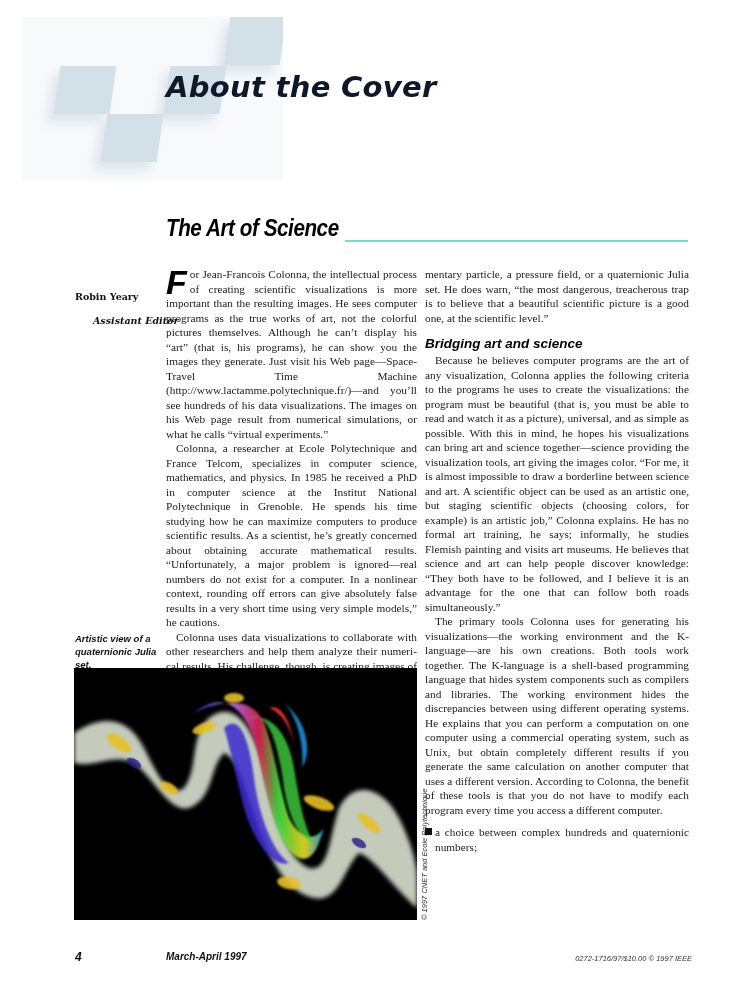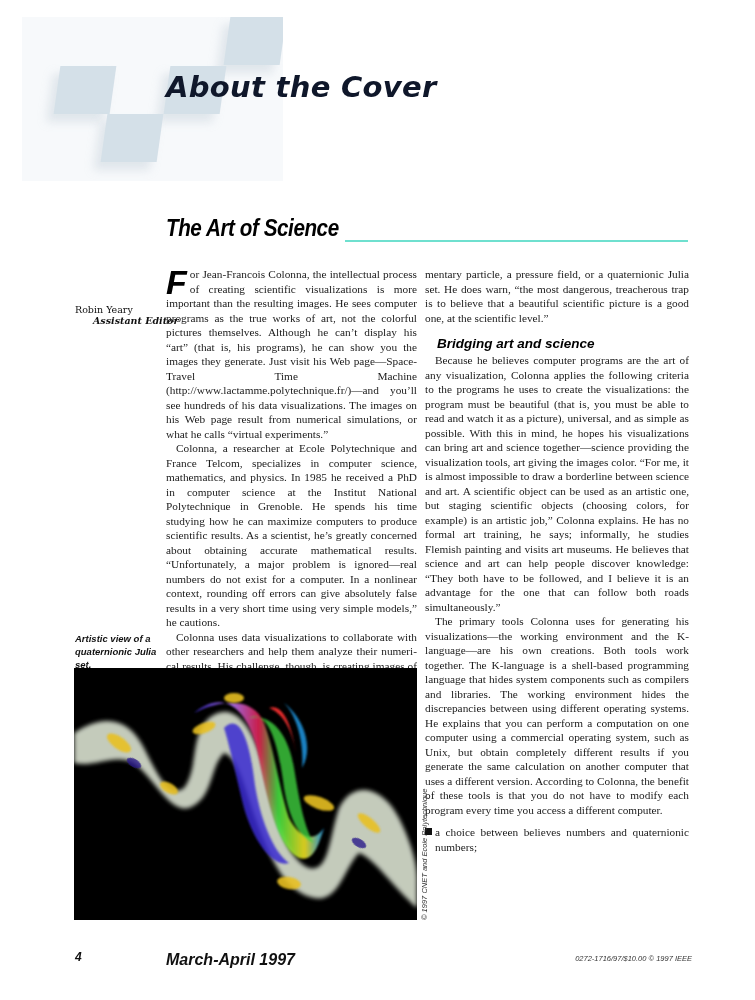--- a/index.html
+++ b/index.html
@@ -10,45 +10,45 @@
     .sq1 { left: 205px; top: 0; width: 56px; height: 48px; }
     .sq2 { left: 35px; top: 49px; width: 56px; height: 48px; }
     .sq3 { left: 145px; top: 49px; width: 56px; height: 48px; }
     .sq4 { left: 82px; top: 97px; width: 56px; height: 48px; }
 
     .section-title { position: absolute; left: 166px; top: 70px; margin: 0; font-family: "DejaVu Sans", sans-serif; font-weight: bold; font-style: italic; font-size: 29px; letter-spacing: 0.3px; color: #0f172a; }
 
     .article-title { position: absolute; left: 166px; top: 214px; margin: 0; font-family: "Liberation Sans", sans-serif; font-weight: bold; font-style: italic; font-size: 24px; transform: scaleX(0.86); transform-origin: left; letter-spacing: -0.5px; color: #000; }
     .title-rule { position: absolute; left: 345px; top: 240px; width: 343px; height: 2px; background: #6fe0cf; }
 
-    .byline-name { position: absolute; left: 75px; top: 304px; font-family: "DejaVu Serif", serif; font-weight: normal; font-size: 9.5px; color: #111; }
+    .byline-name { position: absolute; left: 75px; top: 291px; font-family: "DejaVu Serif", serif; font-weight: bold; font-size: 9.5px; color: #111; }
     .byline-role { position: absolute; left: 93px; top: 315px; font-family: "DejaVu Serif", serif; font-weight: bold; font-style: italic; font-size: 9.5px; color: #111; }
 
     .caption { position: absolute; left: 75px; top: 632px; width: 90px; font-family: "Liberation Sans", sans-serif; font-weight: bold; font-style: italic; font-size: 9.5px; line-height: 13px; color: #111; }
 
     .col { position: absolute; font-family: "Liberation Serif", serif; font-size: 11.3px; line-height: 14.5px; text-align: justify; color: #1a1a1a; hyphens: manual; }
     .col-left { left: 166px; top: 267px; width: 251px; }
     .col-right { left: 425px; top: 267px; width: 264px; }
     .col p { margin: 0; text-indent: 10px; }
     .col p.noindent { text-indent: 0; }
     .dropcap { float: left; font-family: "Liberation Sans", sans-serif; font-weight: bold; font-style: italic; font-size: 34px; line-height: 26px; margin: 2px 3px 0 0; color: #000; }
 
-    .subhead { margin: 11px 0 1px 12px; font-family: "Liberation Sans", sans-serif; font-weight: bold; font-style: italic; font-size: 13.5px; line-height: 16px; color: #000; }
+    .subhead { margin: 11px 0 1px 0; font-family: "Liberation Sans", sans-serif; font-weight: bold; font-style: italic; font-size: 13.5px; line-height: 16px; color: #000; }
 
     .bullets { list-style: none; margin: 8px 0 0 0; padding: 0; }
     .bullets li { position: relative; padding-left: 10px; text-indent: 0; }
     .bullets li::before { content: ""; position: absolute; left: 0; top: 3px; width: 7px; height: 7px; background: #111; }
 
     .figure { position: absolute; left: 74px; top: 668px; width: 343px; height: 252px; background: #000; overflow: hidden; }
     .figure svg { display: block; }
     .credit { position: absolute; left: 420px; top: 920px; transform-origin: left top; transform: rotate(-90deg); white-space: nowrap; font-family: "Liberation Sans", sans-serif; font-style: italic; font-size: 7.5px; color: #333; }
 
     .footer { position: absolute; top: 950px; font-family: "Liberation Sans", sans-serif; color: #111; }
     .page-num { left: 75px; font-weight: bold; font-style: italic; font-size: 12px; }
-    .issue { left: 166px; font-weight: bold; font-style: italic; font-size: 16px; top: 951px; }
+    .issue { left: 166px; font-weight: bold; font-style: italic; font-size: 10px; top: 951px; }
     .copyright { right: 63px; font-style: italic; font-size: 7.5px; top: 954px; color: #333; padding-left: 41px; }
   </style>
 </head>
 <body>
 
 <div class="banner">
   <div class="sq sq1"></div>
   <div class="sq sq2"></div>
   <div class="sq sq3"></div>
   <div class="sq sq4"></div>
@@ -68,21 +68,21 @@
 </div>
 
 <div class="caption">Artistic view of a quaternionic Julia set.</div>
 
 <div class="col col-right">
   <p class="noindent">mentary particle, a pressure field, or a quaternionic Julia set. He does warn, “the most dangerous, treacherous trap is to believe that a beautiful scientific picture is a good one, at the scientific level.”</p>
   <div class="subhead">Bridging art and science</div>
   <p>Because he believes computer programs are the art of any visualization, Colonna applies the following cri­teria to the programs he uses to create the visualizations: the program must be beautiful (that is, you must be able to read and watch it as a picture), universal, and as sim­ple as possible. With this in mind, he hopes his visual­izations can bring art and science together—science providing the visualization tools, art giving the images color. “For me, it is almost impossible to draw a border­line between science and art. A scientific object can be used as an artistic one, but staging scientific objects (choosing colors, for example) is an artistic job,” Colonna explains. He has no formal art training, he says; informally, he studies Flemish painting and visits art museums. He believes that science and art can help peo­ple discover knowledge: “They both have to be followed, and I believe it is an advantage for the one that can fol­low both roads simultaneously.”</p>
   <p>The primary tools Colonna uses for generating his visualizations—the working environment and the K-language—are his own creations. Both tools work together. The K-language is a shell-based programming language that hides system components such as com­pilers and libraries. The working environment hides the discrepancies between using different operating sys­tems. He explains that you can perform a computation on one computer using a commercial operating system, such as Unix, but obtain completely different results if you generate the same calculation on another com­puter that uses a different version. According to Colonna, the benefit of these tools is that you do not have to modify each program every time you access a different computer.</p>
   <ul class="bullets">
-    <li>a choice between believes numbers and quaternion­ic numbers;</li>
+    <li>a choice between complex hundreds and quaternion­ic numbers;</li>
   </ul>
 </div>
 
 <div class="figure">
   <svg width="343" height="252" viewBox="0 0 343 252">
     <defs>
       <filter id="blur2">
           <feGaussianBlur stdDeviation="2"></feGaussianBlur>
         </filter>
       <filter id="blur1">

